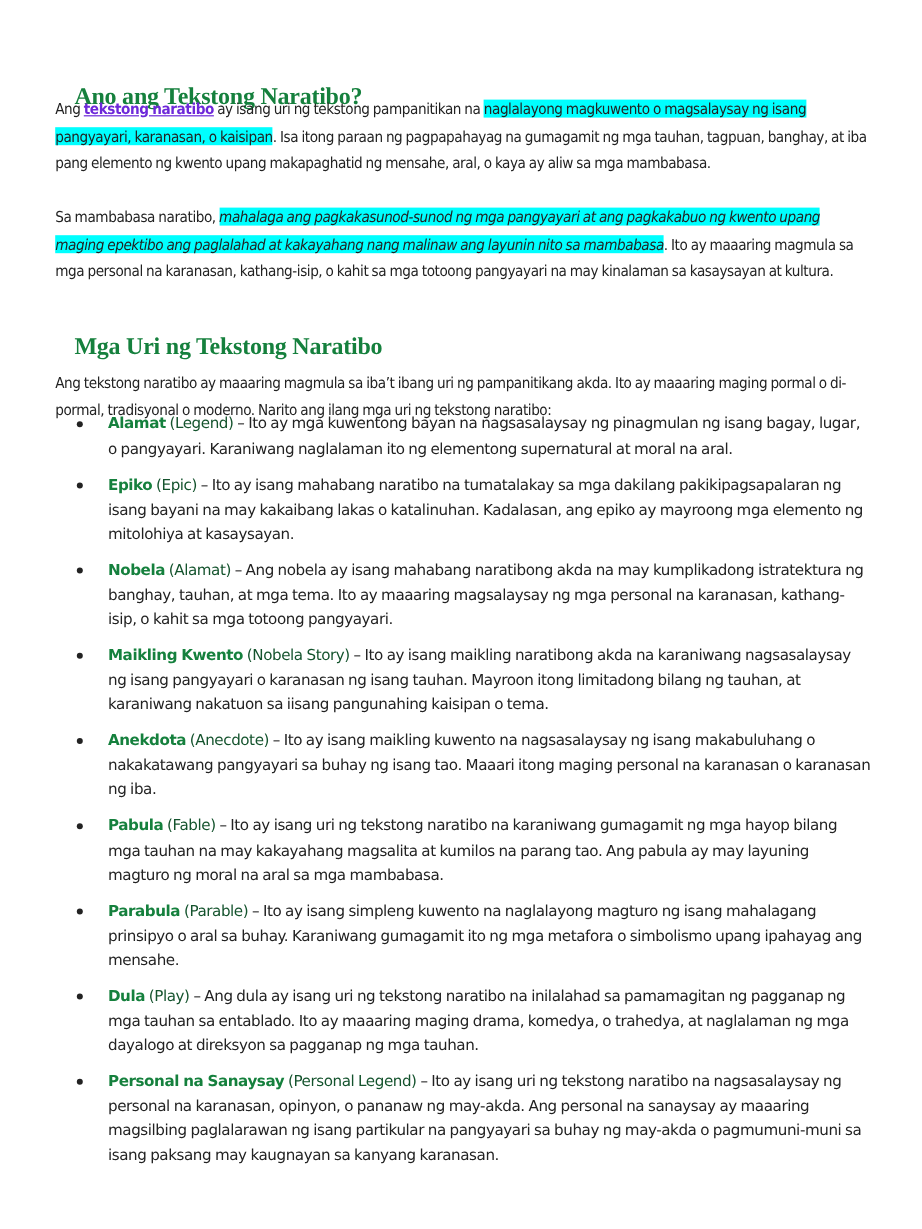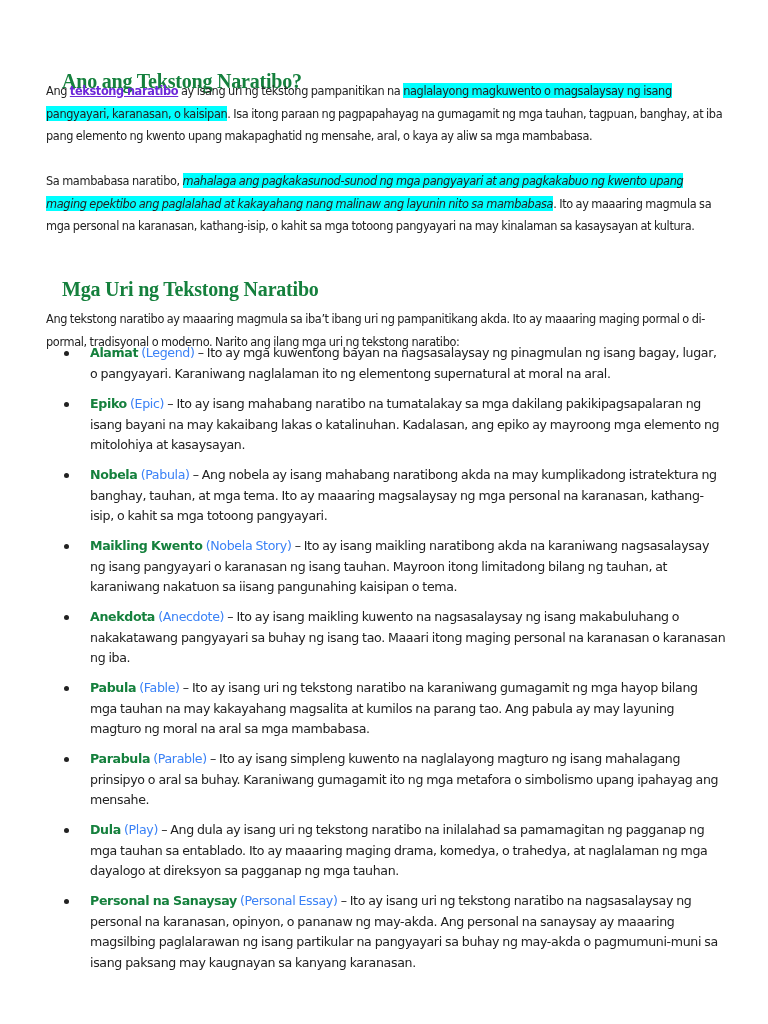--- a/index.html
+++ b/index.html
@@ -40,21 +40,21 @@
       position: relative; padding-left: 44px;
       font-size: 12.6px; line-height: 20.5px;
       letter-spacing: -0.35px; word-spacing: -0.5px;
       margin-bottom: 9.5px;
     }
     .bullet {
       position: absolute; left: 18px; top: 8px;
       width: 5px; height: 5px; border-radius: 50%; background: #222;
     }
     .term { color: #15803d; font-weight: bold; }
-    .eng { color: #3b82f6; }
+    .eng { color: #14532d; }
   </style>
 </head>
 <body>
 
 <div class="page">
 
   <h2 style="top:54px;">Ano ang Tekstong Naratibo?</h2>
 
   <div class="para" style="top:80px;">
     <p>
@@ -81,21 +81,21 @@
       <span class="eng">(Legend)</span><span> – Ito ay mga kuwentong bayan na nagsasalaysay ng pinagmulan ng isang bagay, lugar, o pangyayari. Karaniwang naglalaman ito ng elementong supernatural at moral na aral.</span>
     </li>
     <li>
       <span class="bullet"></span>
       <span class="term">Epiko</span>
       <span class="eng">(Epic)</span><span> – Ito ay isang mahabang naratibo na tumatalakay sa mga dakilang pakikipagsapalaran ng isang bayani na may kakaibang lakas o katalinuhan. Kadalasan, ang epiko ay mayroong mga elemento ng mitolohiya at kasaysayan.</span>
     </li>
     <li>
       <span class="bullet"></span>
       <span class="term">Nobela</span>
-      <span class="eng">(Pabula)</span><span> – Ang nobela ay isang mahabang naratibong akda na may kumplikadong istratektura ng banghay, tauhan, at mga tema. Ito ay maaaring magsalaysay ng mga personal na karanasan, kathang-isip, o kahit sa mga totoong pangyayari.</span>
+      <span class="eng">(Alamat)</span><span> – Ang nobela ay isang mahabang naratibong akda na may kumplikadong istratektura ng banghay, tauhan, at mga tema. Ito ay maaaring magsalaysay ng mga personal na karanasan, kathang-isip, o kahit sa mga totoong pangyayari.</span>
     </li>
     <li>
       <span class="bullet"></span>
       <span class="term">Maikling Kwento</span>
       <span class="eng">(Nobela Story)</span><span> – Ito ay isang maikling naratibong akda na karaniwang nagsasalaysay ng isang pangyayari o karanasan ng isang tauhan. Mayroon itong limitadong bilang ng tauhan, at karaniwang nakatuon sa iisang pangunahing kaisipan o tema.</span>
     </li>
     <li>
       <span class="bullet"></span>
       <span class="term">Anekdota</span>
       <span class="eng">(Anecdote)</span><span> – Ito ay isang maikling kuwento na nagsasalaysay ng isang makabuluhang o nakakatawang pangyayari sa buhay ng isang tao. Maaari itong maging personal na karanasan o karanasan ng iba.</span>
@@ -111,17 +111,17 @@
       <span class="eng">(Parable)</span><span> – Ito ay isang simpleng kuwento na naglalayong magturo ng isang mahalagang prinsipyo o aral sa buhay. Karaniwang gumagamit ito ng mga metafora o simbolismo upang ipahayag ang mensahe.</span>
     </li>
     <li>
       <span class="bullet"></span>
       <span class="term">Dula</span>
       <span class="eng">(Play)</span><span> – Ang dula ay isang uri ng tekstong naratibo na inilalahad sa pamamagitan ng pagganap ng mga tauhan sa entablado. Ito ay maaaring maging drama, komedya, o trahedya, at naglalaman ng mga dayalogo at direksyon sa pagganap ng mga tauhan.</span>
     </li>
     <li>
       <span class="bullet"></span>
       <span class="term">Personal na Sanaysay</span>
-      <span class="eng">(Personal Essay)</span><span> – Ito ay isang uri ng tekstong naratibo na nagsasalaysay ng personal na karanasan, opinyon, o pananaw ng may-akda. Ang personal na sanaysay ay maaaring magsilbing paglalarawan ng isang partikular na pangyayari sa buhay ng may-akda o pagmumuni-muni sa isang paksang may kaugnayan sa kanyang karanasan.</span>
+      <span class="eng">(Personal Legend)</span><span> – Ito ay isang uri ng tekstong naratibo na nagsasalaysay ng personal na karanasan, opinyon, o pananaw ng may-akda. Ang personal na sanaysay ay maaaring magsilbing paglalarawan ng isang partikular na pangyayari sa buhay ng may-akda o pagmumuni-muni sa isang paksang may kaugnayan sa kanyang karanasan.</span>
     </li>
   </ul>
 
 </div>
 
 </body></html>

